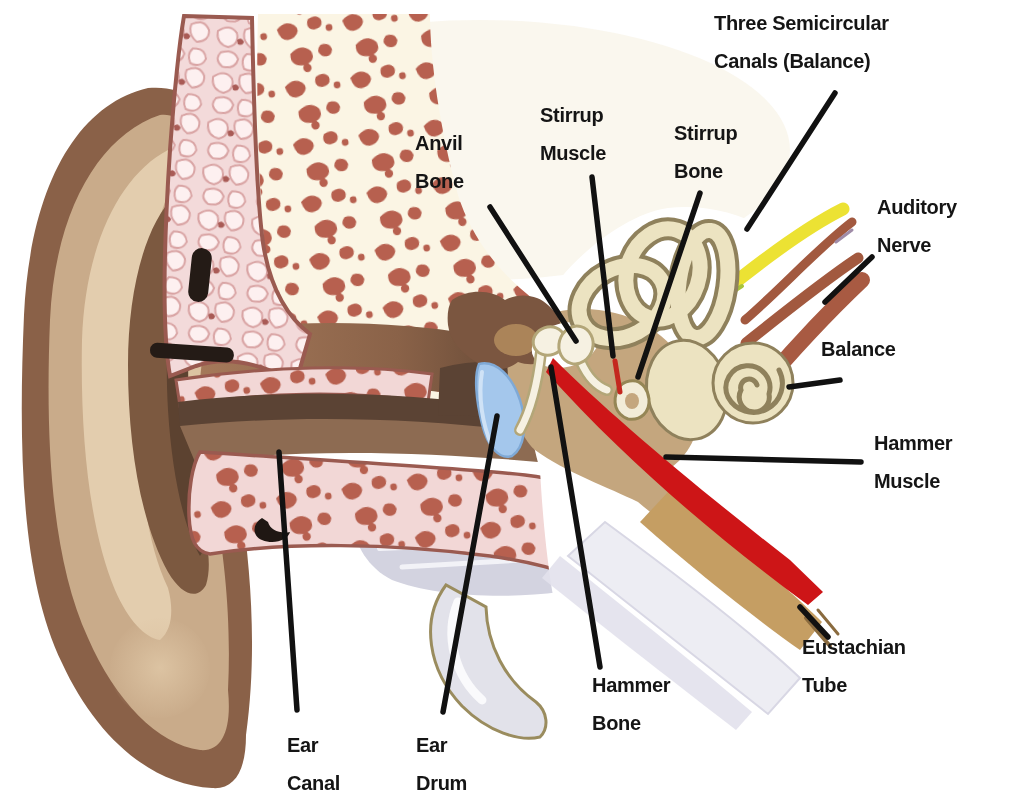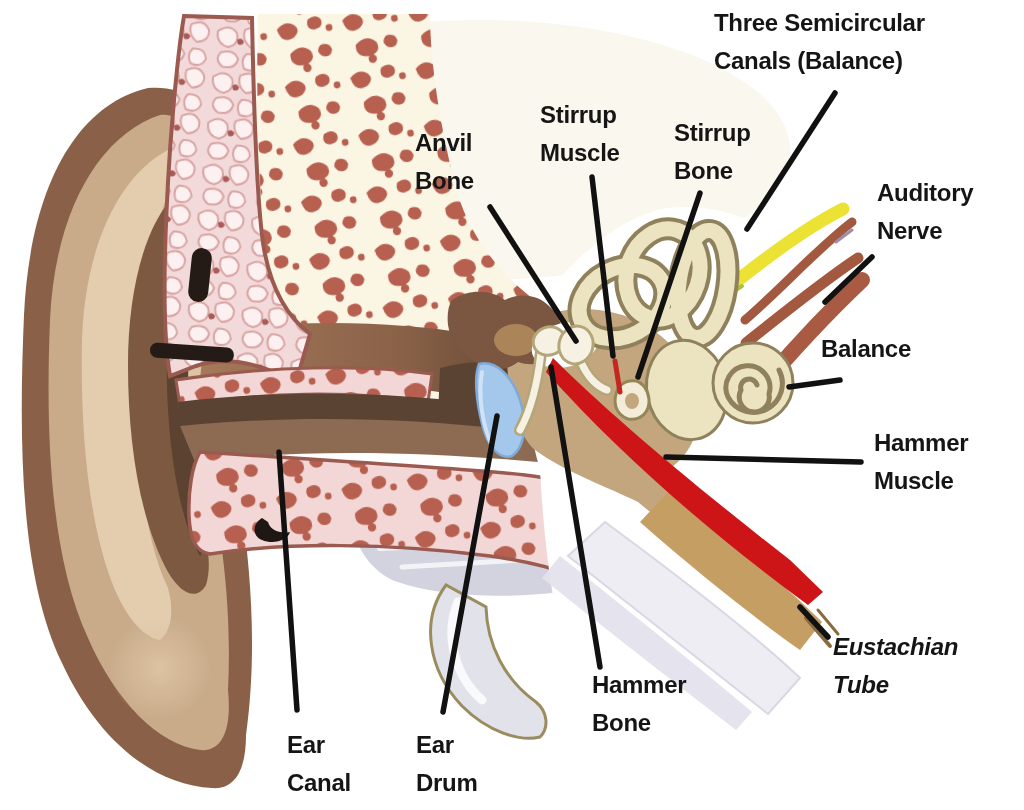--- a/index.html
+++ b/index.html
@@ -1,19 +1,19 @@
 <!DOCTYPE html>
 <html><head>
 <meta charset="utf-8">
 <style>
   html,body{margin:0;padding:0;background:#ffffff;}
   #stage{position:relative;width:1024px;height:810px;overflow:hidden;background:#fff;
          font-family:"Liberation Sans", sans-serif;}
   #art{position:absolute;left:0;top:0;}
-  .lbl{position:absolute;font-size:24px;font-weight:700;line-height:38px;color:#151515;
+  .lbl{position:absolute;font-size:20px;font-weight:700;line-height:38px;color:#151515;
        white-space:pre-line;letter-spacing:-0.3px;}
 </style>
 </head>
 <body>
 
 <div id="stage">
 
 <svg id="art" width="1024" height="810" viewBox="0 0 1024 810" aria-hidden="true">
   <defs>
     <pattern id="patPink" width="54" height="46" patternUnits="userSpaceOnUse" patternTransform="rotate(6)">
@@ -196,26 +196,26 @@
 </svg>
 
   <div class="lbl" style="left:714px;top:4px;">Three Semicircular
 Canals (Balance)</div>
   <div class="lbl" style="left:415px;top:124px;">Anvil
 Bone</div>
   <div class="lbl" style="left:540px;top:96px;">Stirrup
 Muscle</div>
   <div class="lbl" style="left:674px;top:114px;">Stirrup
 Bone</div>
-  <div class="lbl" style="left:877px;top:174px;">Auditory
+  <div class="lbl" style="left:877px;top:188px;">Auditory
 Nerve</div>
   <div class="lbl" style="left:821px;top:330px;">Balance</div>
   <div class="lbl" style="left:874px;top:424px;">Hammer
 Muscle</div>
-  <div class="lbl" style="left:833px;top:628px;font-style:italic;">Eustachian
+  <div class="lbl" style="left:802px;top:628px;">Eustachian
 Tube</div>
   <div class="lbl" style="left:592px;top:666px;">Hammer
 Bone</div>
   <div class="lbl" style="left:416px;top:726px;">Ear
 Drum</div>
   <div class="lbl" style="left:287px;top:726px;">Ear
 Canal</div>
 
 </div>
 

